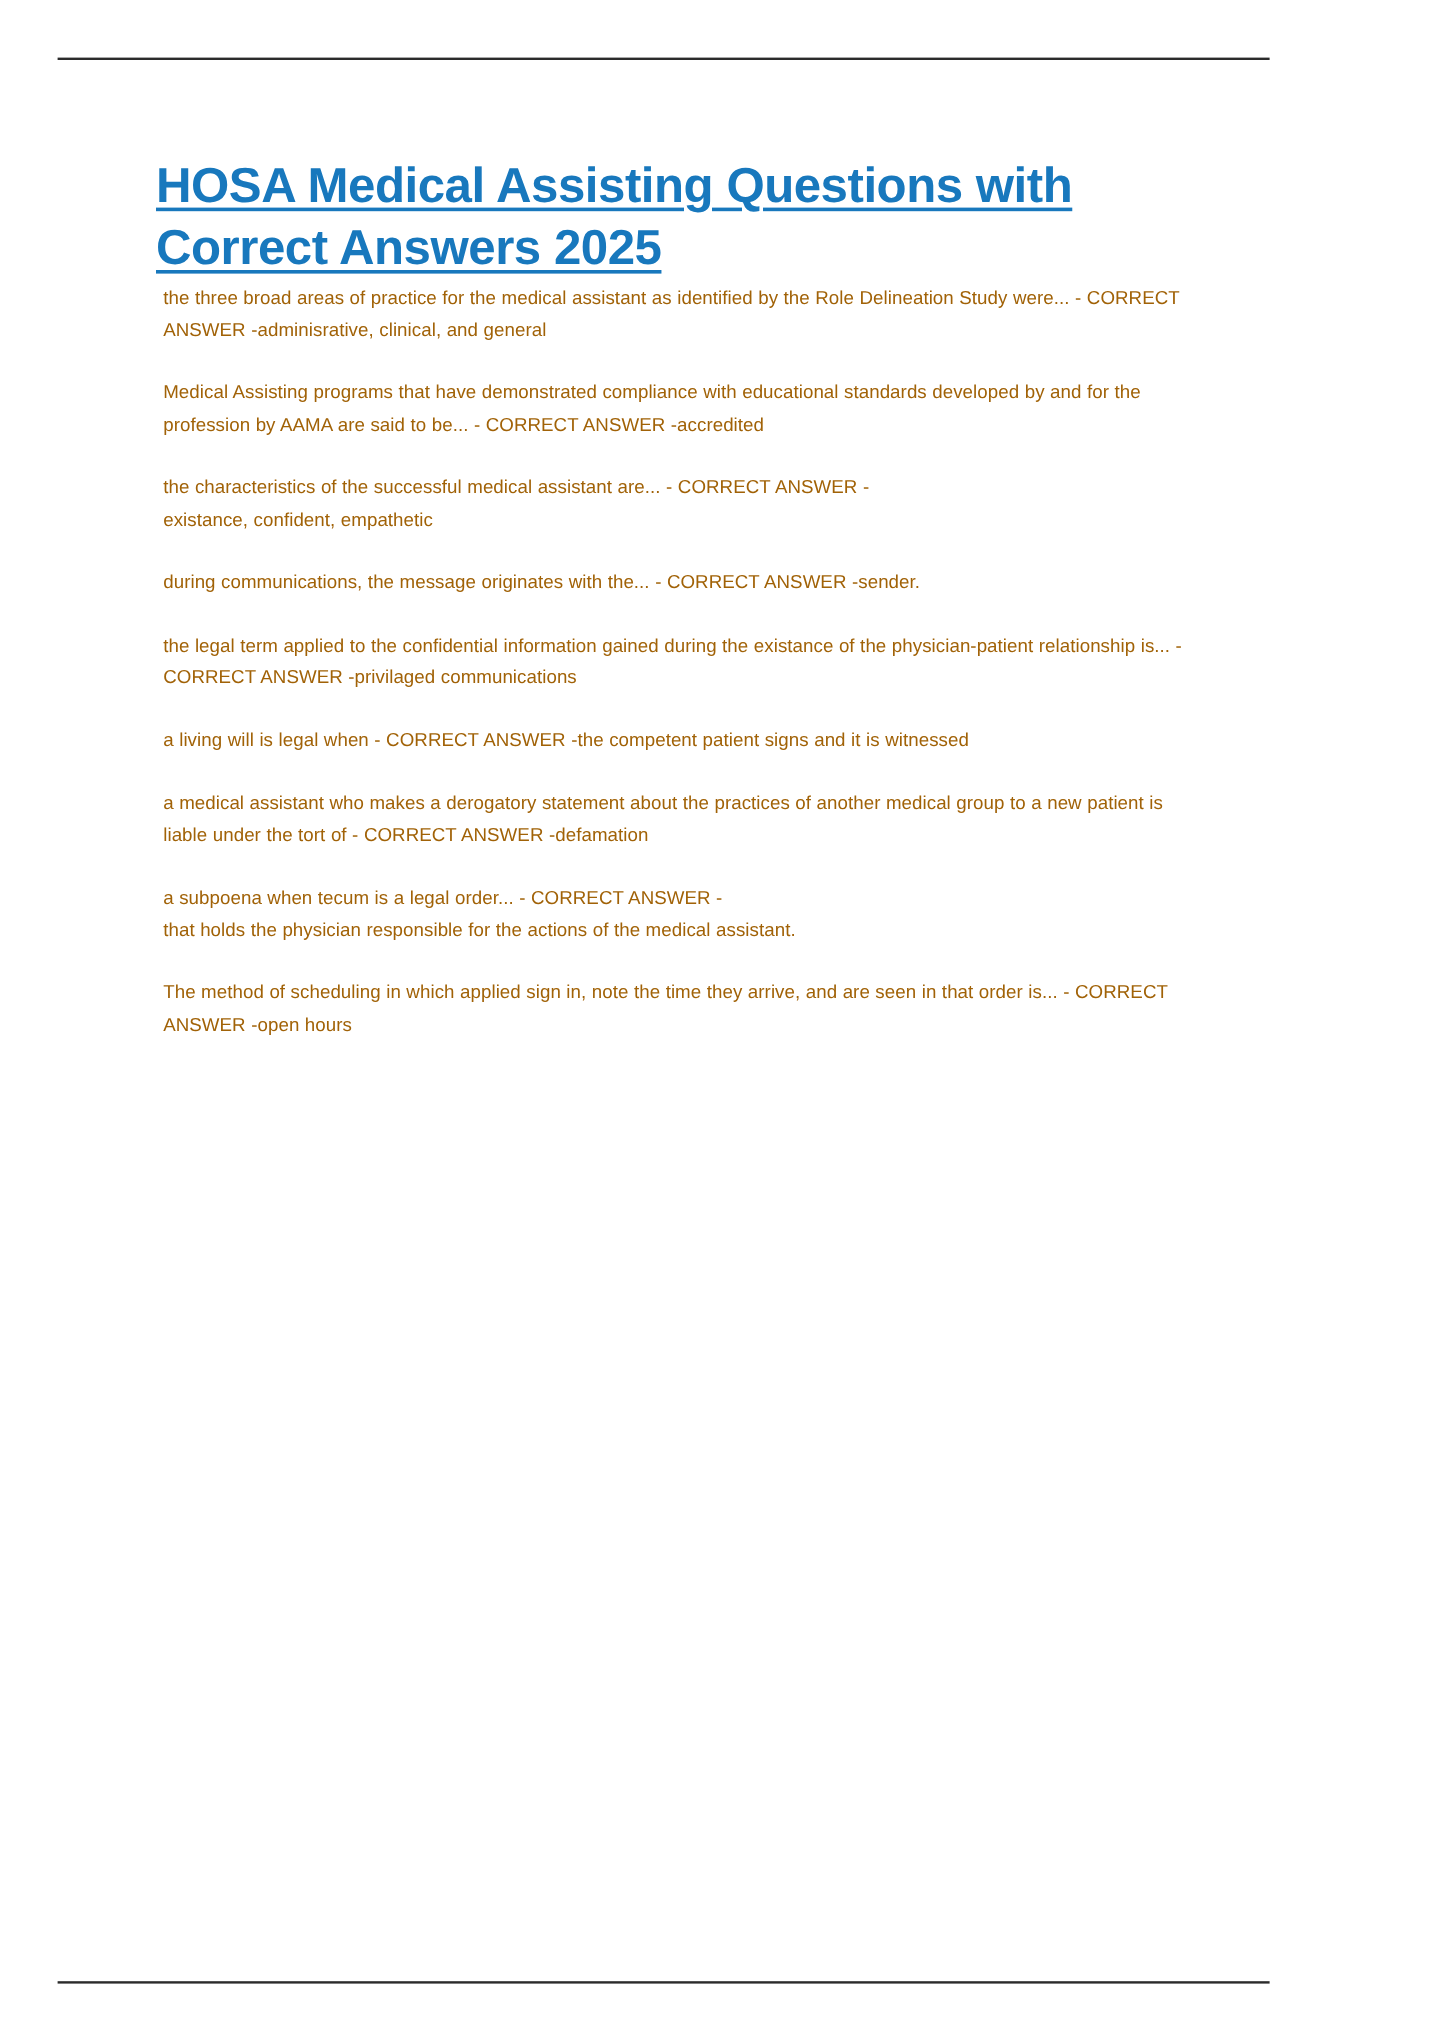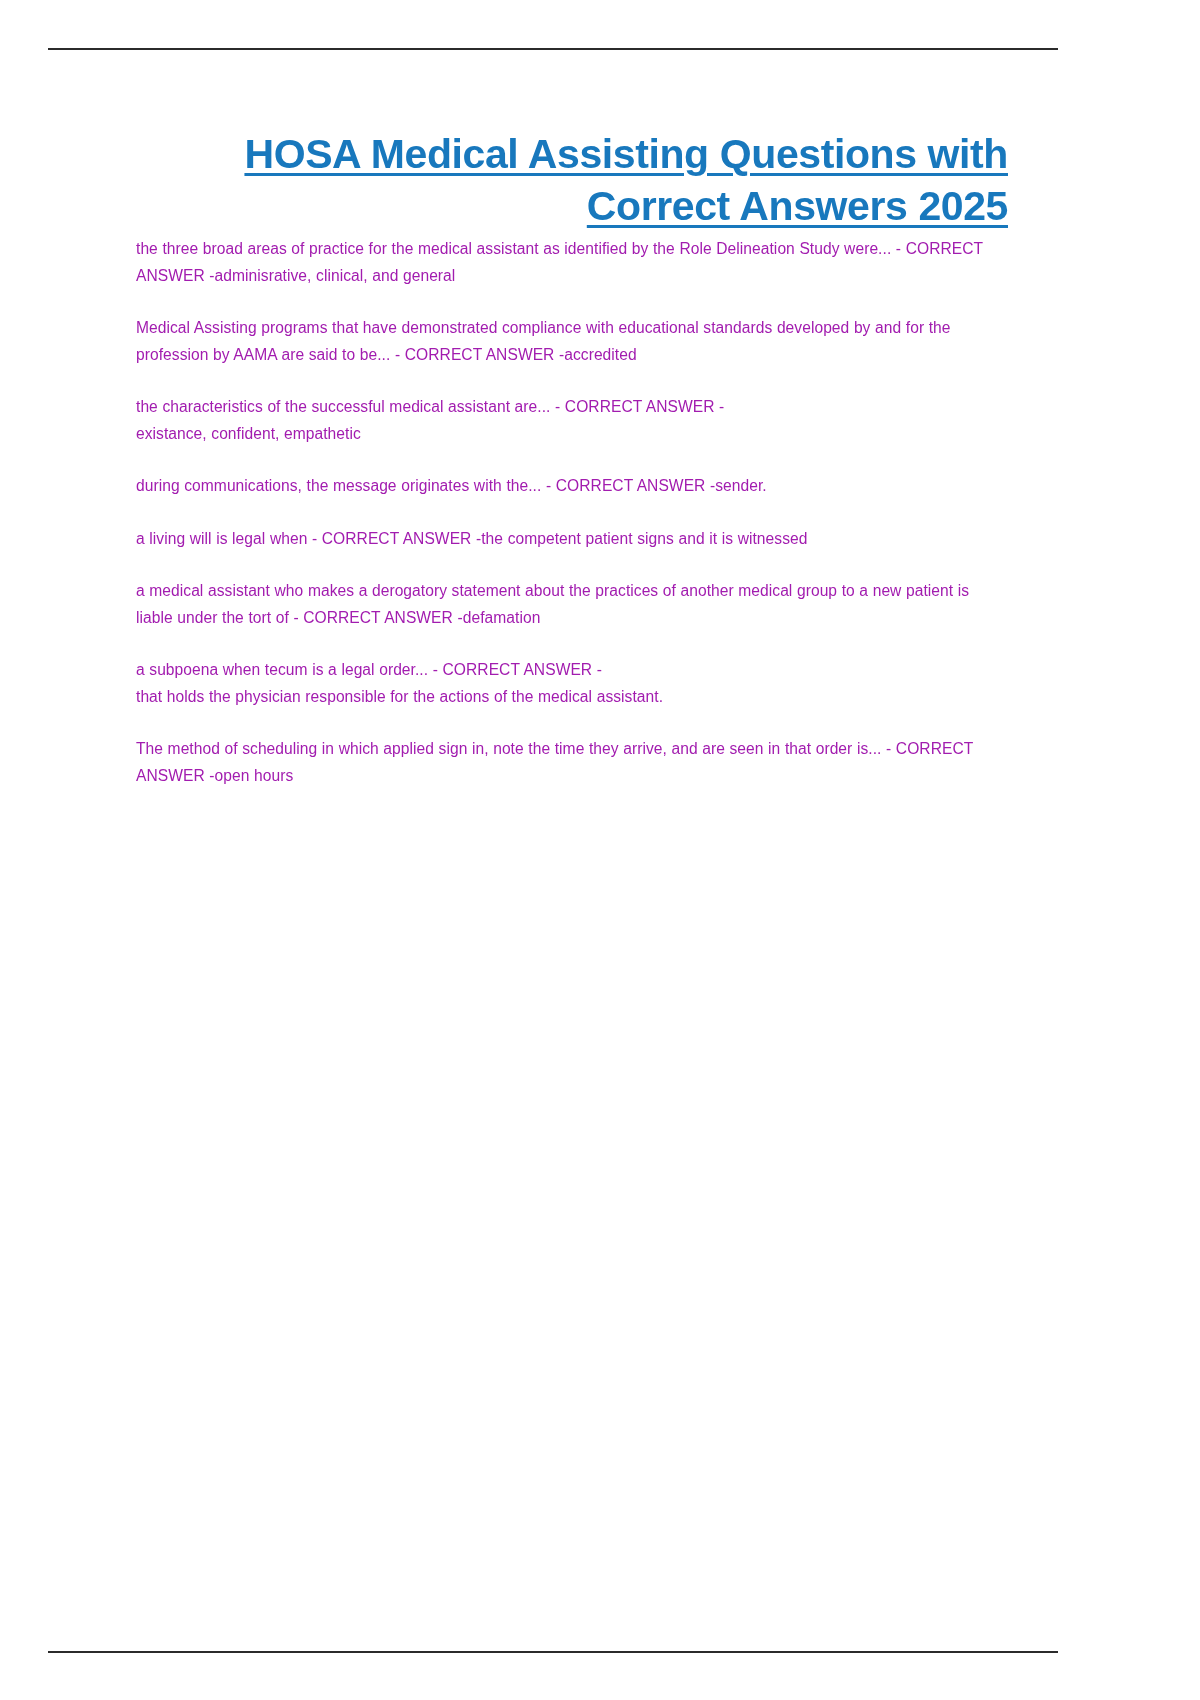--- a/index.html
+++ b/index.html
@@ -36,21 +36,21 @@
   .rule-bottom { top: 1651px; }
 
   
   .doc-title {
     margin: 0;
     padding: 0;
     position: absolute;
     left: 130px;
     top: 128px;
     width: 878px;
-    text-align: right;
+    text-align: left;
     font-family: "Liberation Sans", sans-serif;
     font-weight: bold;
     font-size: 41px;
     line-height: 52px;
     letter-spacing: -0.4px;
     color: #1878bd;
     text-decoration: underline;
     text-decoration-color: #1878bd;
     text-decoration-thickness: 3px;
     text-underline-offset: 5px;
@@ -60,21 +60,21 @@
   .qa-list {
     position: absolute;
     left: 136px;
     top: 236px;
     width: 866px;
   }
 
   .qa-item {
     font-size: 15.6px;
     line-height: 26.5px;
-    color: #a21caf;
+    color: #a16207;
     letter-spacing: 0.05px;
     margin: 0 0 0 0;
     word-spacing: 0.2px;
   }
 
   .qa-item + .qa-item {
     margin-top: 26px;
   }
 </style>
 </head>
@@ -89,20 +89,21 @@
     <span>HOSA Medical Assisting Questions with</span>
     <span>Correct Answers 2025</span>
   </h1>
 
   <div class="qa-list">
     <p class="qa-item">the three broad areas of practice for the medical assistant as identified by the Role Delineation Study were... - CORRECT ANSWER -adminisrative, clinical, and general</p>
     <p class="qa-item">Medical Assisting programs that have demonstrated compliance with educational standards developed by and for the profession by AAMA are said to be... - CORRECT ANSWER -accredited</p>
     <p class="qa-item" style="white-space: pre-line;">the characteristics of the successful medical assistant are... - CORRECT ANSWER -
 existance, confident, empathetic</p>
     <p class="qa-item">during communications, the message originates with the... - CORRECT ANSWER -sender.</p>
+    <p class="qa-item">the legal term applied to the confidential information gained during the existance of the physician-patient relationship is... - CORRECT ANSWER -privilaged communications</p>
     <p class="qa-item">a living will is legal when - CORRECT ANSWER -the competent patient signs and it is witnessed</p>
     <p class="qa-item">a medical assistant who makes a derogatory statement about the practices of another medical group to a new patient is liable under the tort of - CORRECT ANSWER -defamation</p>
     <p class="qa-item" style="white-space: pre-line;">a subpoena when tecum is a legal order... - CORRECT ANSWER -
 that holds the physician responsible for the actions of the medical assistant.</p>
     <p class="qa-item">The method of scheduling in which applied sign in, note the time they arrive, and are seen in that order is... - CORRECT ANSWER -open hours</p>
   </div>
 
 </div>
 
 </body></html>

